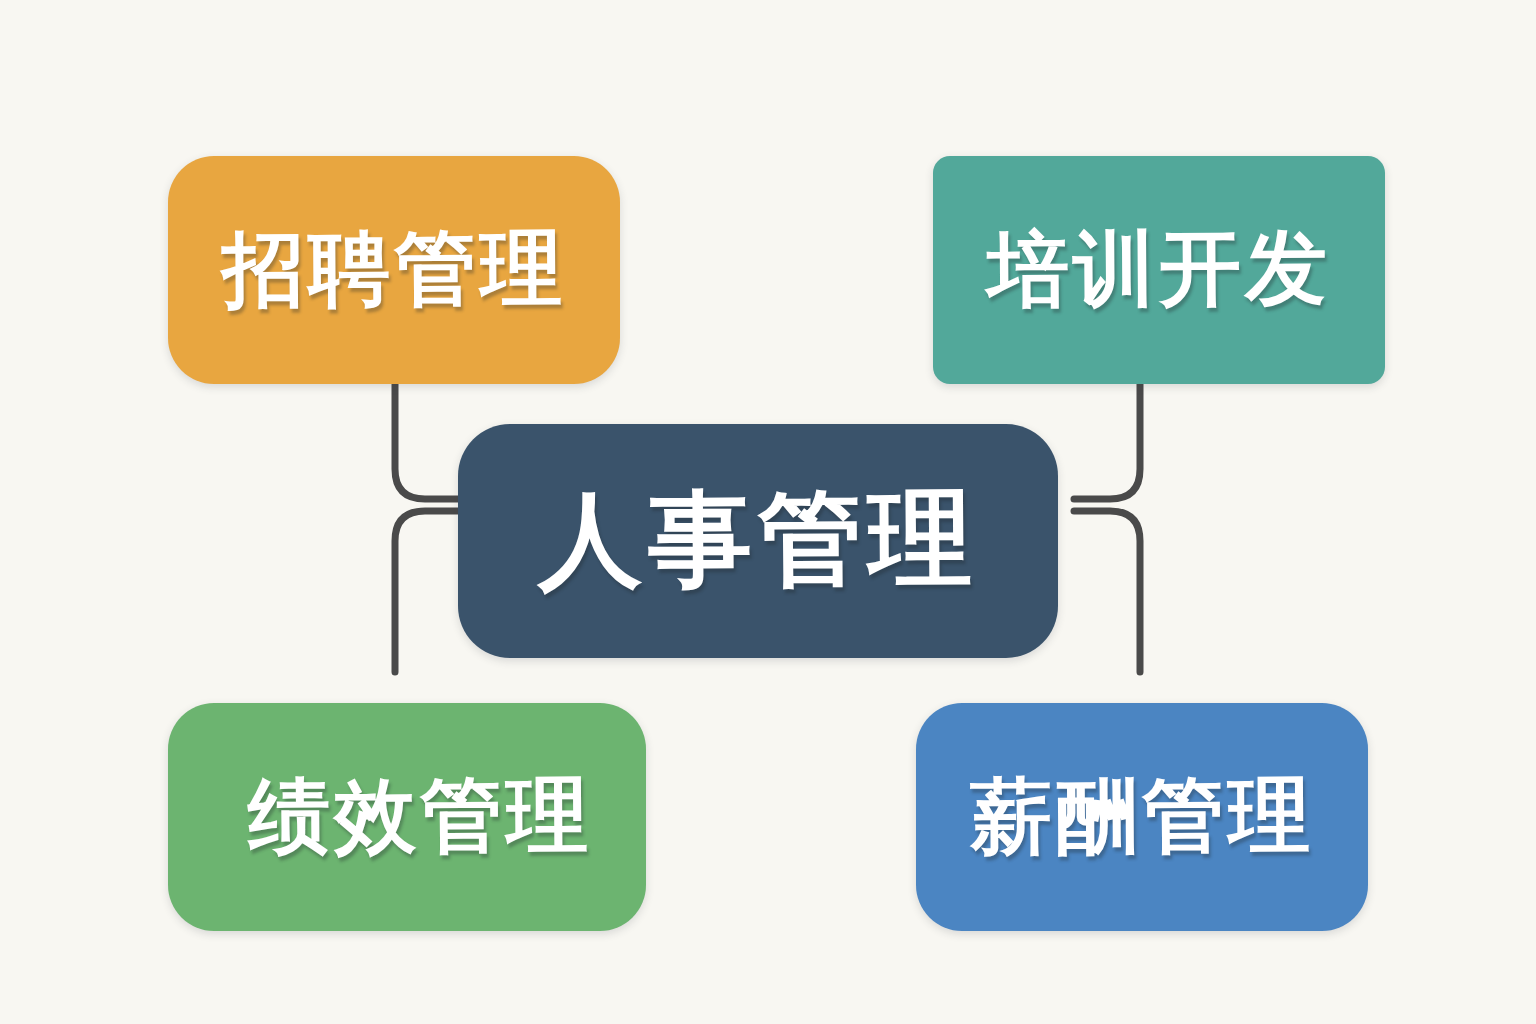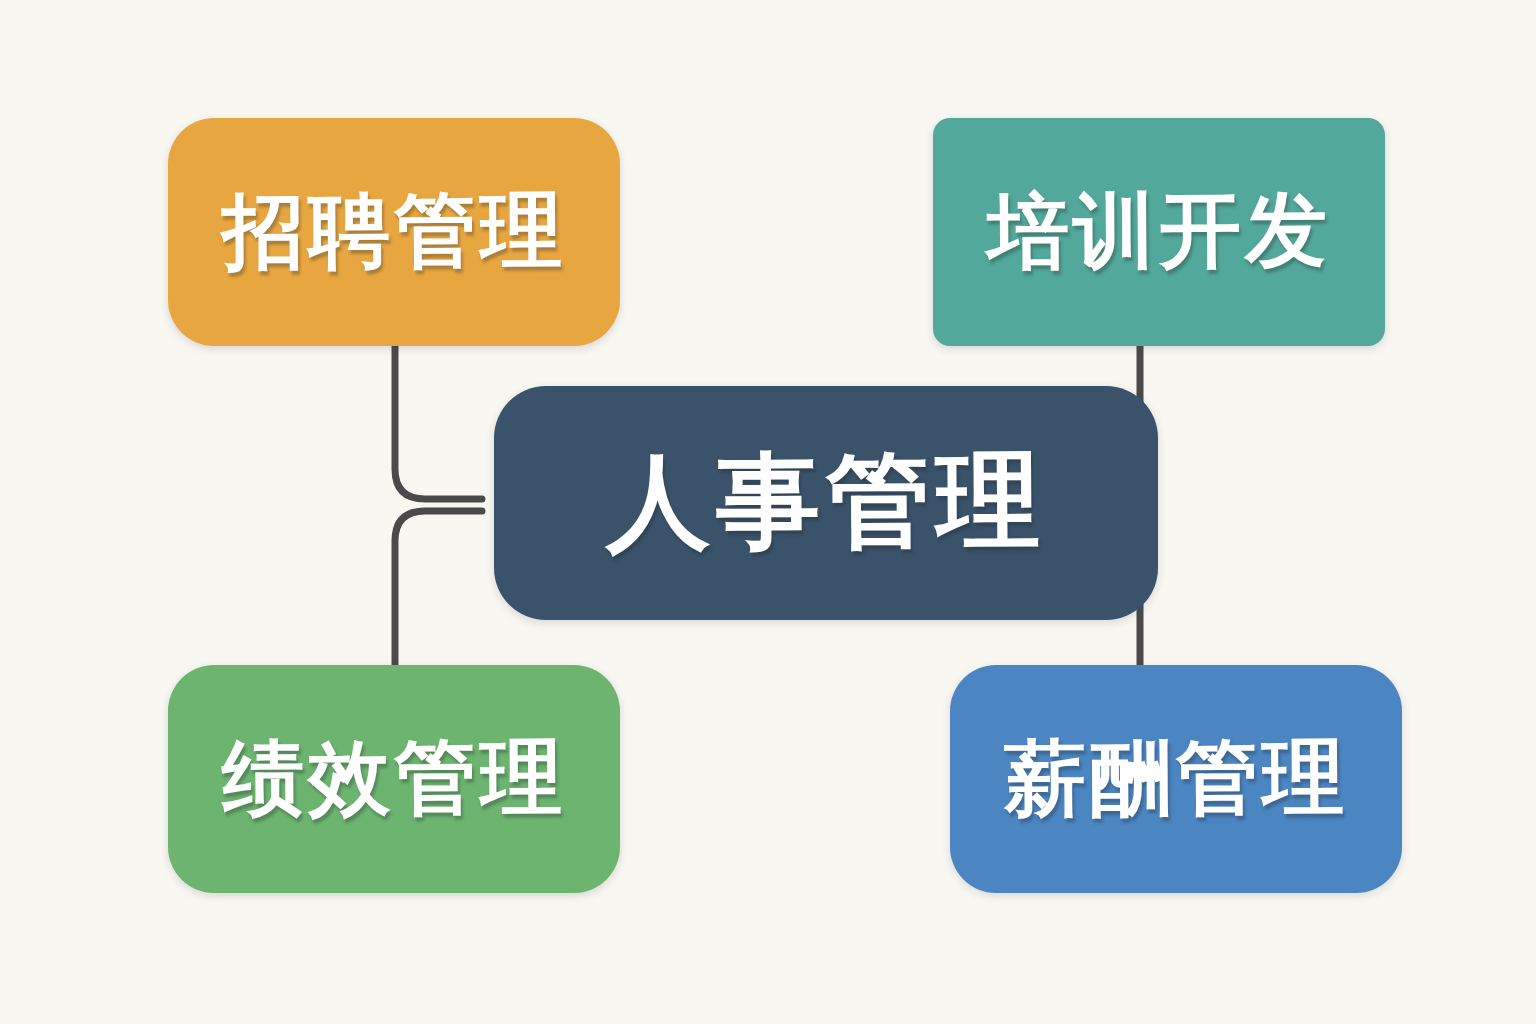--- a/index.html
+++ b/index.html
@@ -21,51 +21,52 @@
     width: 1536px;
     height: 1024px;
   }
   .node {
     position: absolute;
     display: flex;
     align-items: center;
     justify-content: center;
     border-radius: 46px;
     box-shadow: 0 3px 8px rgba(40,50,60,0.15);
+    margin-top: 38px;
   }
   .node .label {
     color: #ffffff;
     font-weight: 900;
     letter-spacing: 4px;
     white-space: nowrap;
     text-shadow: 2px 4px 3px rgba(30,35,40,0.30);
     transform: rotate(-0.4deg);
   }
   .node-branch {
     width: 452px;
     height: 228px;
   }
   .node-branch .label {
     font-size: 82px;
   }
   .node-center {
-    left: 494px;
+    left: 458px;
     top: 386px;
-    width: 664px;
+    width: 600px;
     height: 234px;
     border-radius: 52px;
   }
   .node-center .label {
     font-size: 104px;
     letter-spacing: 6px;
   }
   .node-top-left     { left: 168px; top: 118px; }
   .node-top-right    { left: 933px; top: 118px; border-radius: 17px; }
   .node-bottom-left  { left: 168px; top: 665px; }
-  .node-bottom-right { left: 950px; top: 665px; font-family: Liberation Mono, monospace; }
+  .node-bottom-right { left: 916px; top: 665px; font-family: Liberation Mono, monospace; }
 </style>
 </head>
 <body>
 
 <div class="canvas" style="background: rgb(248, 247, 242);">
 
   <svg class="connectors" viewBox="0 0 1536 1024">
     <g fill="none" stroke-width="7" stroke-linecap="round" stroke="#4A4A4A">
       <path d="M 482 499 L 425 499 Q 395 499 395 469 L 395 338"></path>
       <path d="M 482 511 L 425 511 Q 395 511 395 541 L 395 672"></path>
@@ -79,21 +80,21 @@
   </div>
 
   <div class="node node-branch node-top-right" style="background: rgb(82, 168, 154);">
     <span class="label">培训开发</span>
   </div>
 
   <div class="node node-center" style="background: rgb(58, 83, 107);">
     <span class="label">人事管理</span>
   </div>
 
-  <div class="node node-branch node-bottom-left" style="background: rgb(108, 180, 112);">
+  <div class="node node-branch node-bottom-left" style="background: rgb(108, 180, 112); padding-left: 26px;">
     <span class="label">绩效管理</span>
   </div>
 
   <div class="node node-branch node-bottom-right" style="background: rgb(75, 133, 194);">
     <span class="label">薪酬管理</span>
   </div>
 
 </div>
 
 </body></html>

